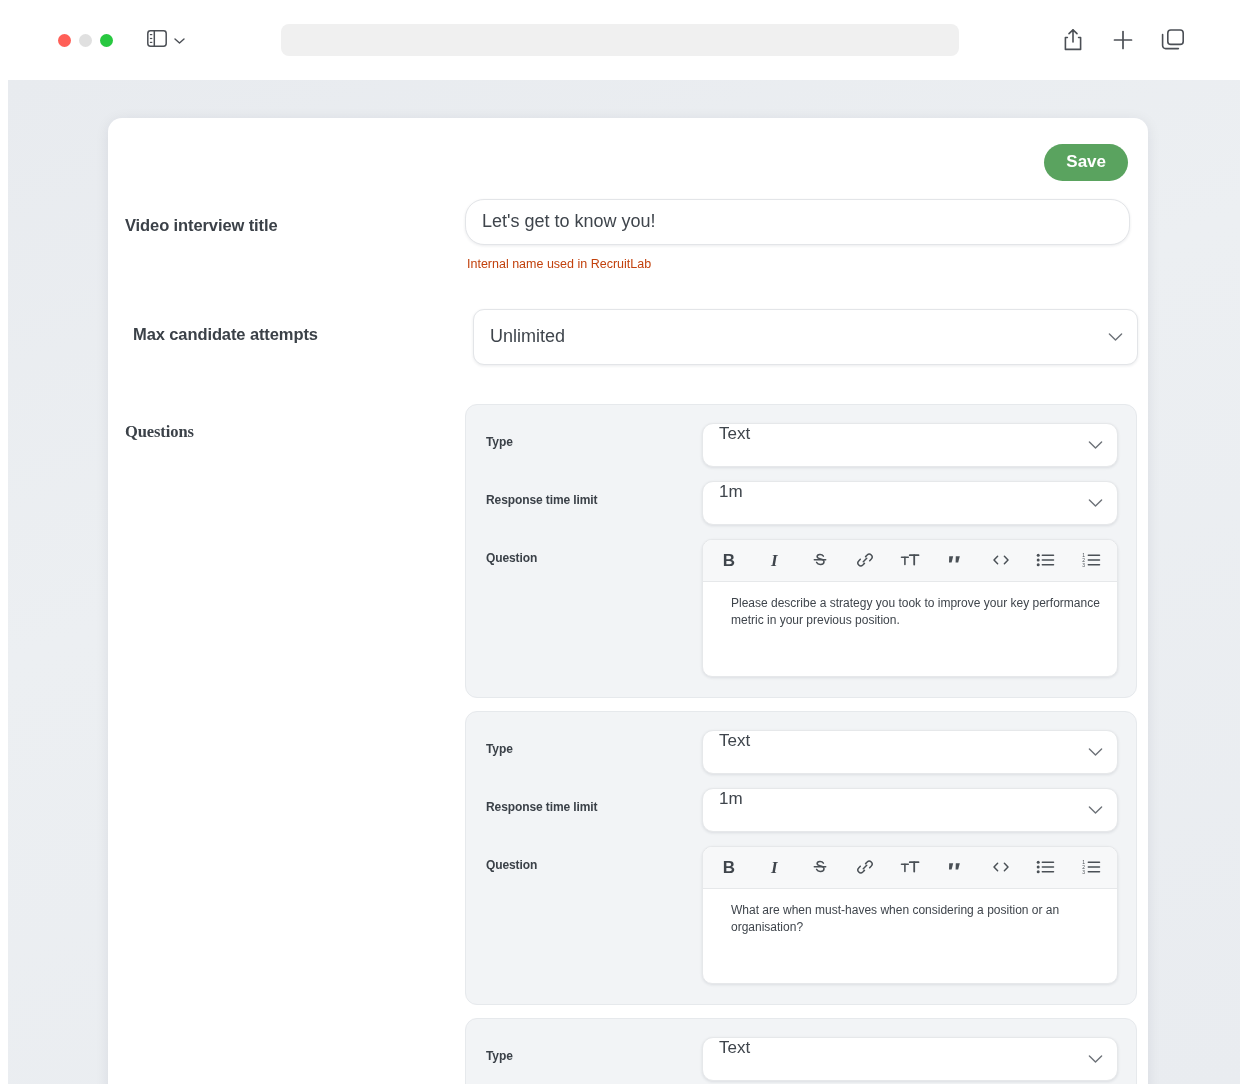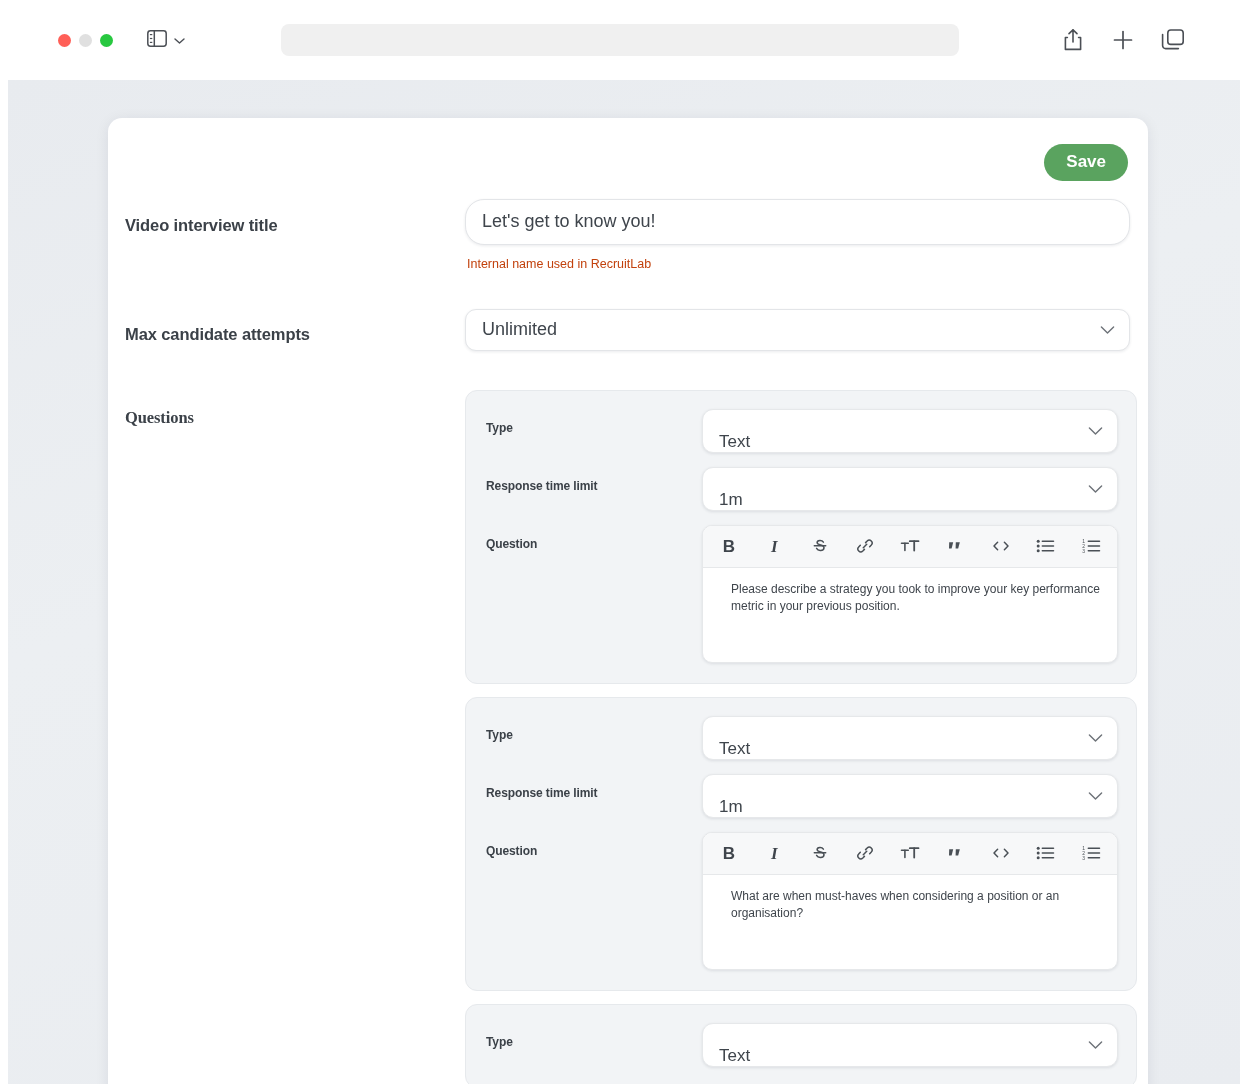--- a/index.html
+++ b/index.html
@@ -123,21 +123,21 @@
 
   .field-label {
     width: 340px;
     flex: 0 0 340px;
     font-size: 16.5px;
     font-weight: bold;
     color: #3b4148;
     padding-top: 17px;
     letter-spacing: -0.1px;
   }
-  .field-label.label-attempts { padding-top: 16px; }
+  .field-label.label-attempts { padding-top: 16px; margin-left: 8px; }
   .field-label.label-questions { padding-top: 18px; font-family: Liberation Serif, serif; }
 
   .field-area { flex: 1 1 auto; }
 
   .text-input {
     width: 665px;
     height: 46px;
     background: #ffffff;
     border: 1px solid #e3e5e8;
     border-radius: 19px;
@@ -151,21 +151,21 @@
   .helper-text {
     margin-top: 12px;
     font-size: 12.5px;
     color: #c2410c;
     padding-left: 2px;
   }
 
   .select-box {
     position: relative;
     width: 665px;
-    height: 42px;
+    height: 56px;
     background: #ffffff;
     border: 1px solid #e3e5e8;
     border-radius: 11px;
     box-shadow: 0 1px 3px rgba(20,30,50,0.09);
     display: flex;
     align-items: center;
     padding: 0 16px;
     cursor: pointer;
   }
   .select-value {
@@ -210,21 +210,21 @@
 
   .q-select {
     position: relative;
     width: 416px;
     height: 44px;
     background: #ffffff;
     border: 1px solid #e6e8ea;
     border-radius: 11px;
     box-shadow: 0 1px 3px rgba(20,30,50,0.10);
     display: flex;
-    align-items: flex-end;
+    align-items: flex-start;
     padding: 0 16px;
     cursor: pointer;
   }
   .q-select .select-value { font-size: 17px; }
 
   
   .editor {
     width: 416px;
     background: #ffffff;
     border: 1px solid #e6e8ea;

